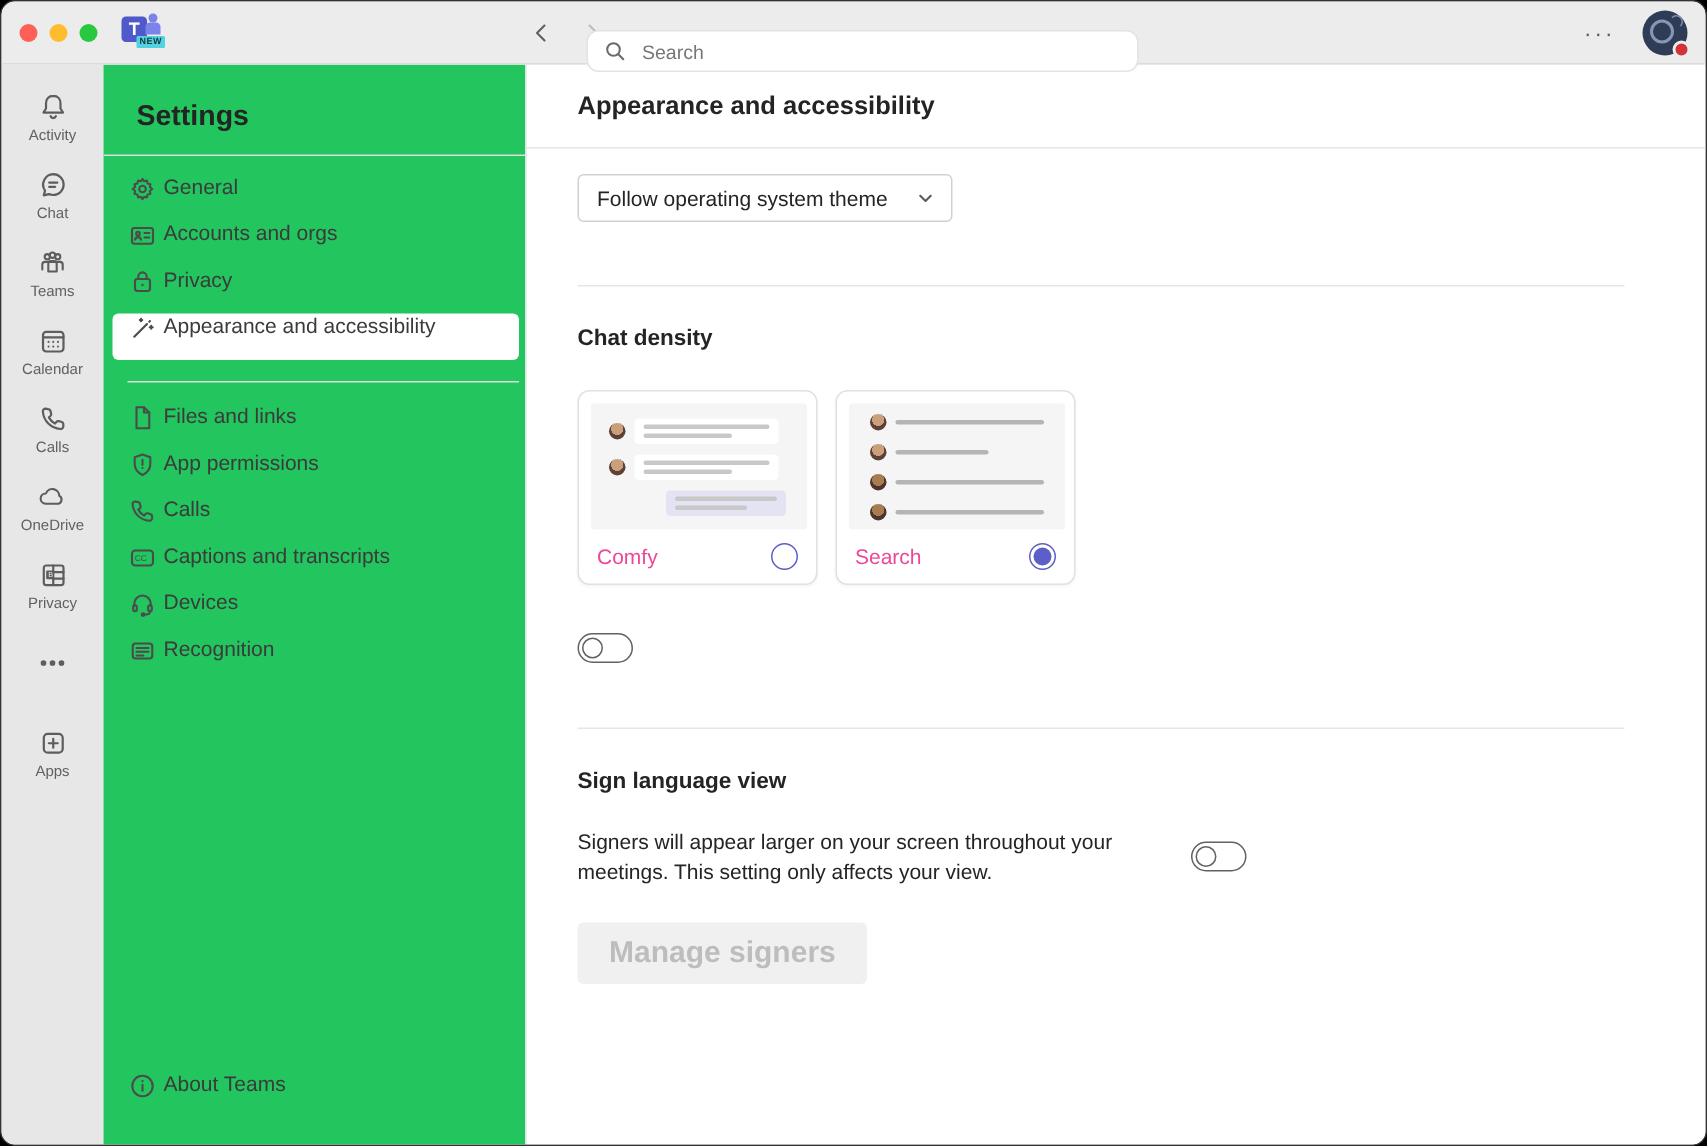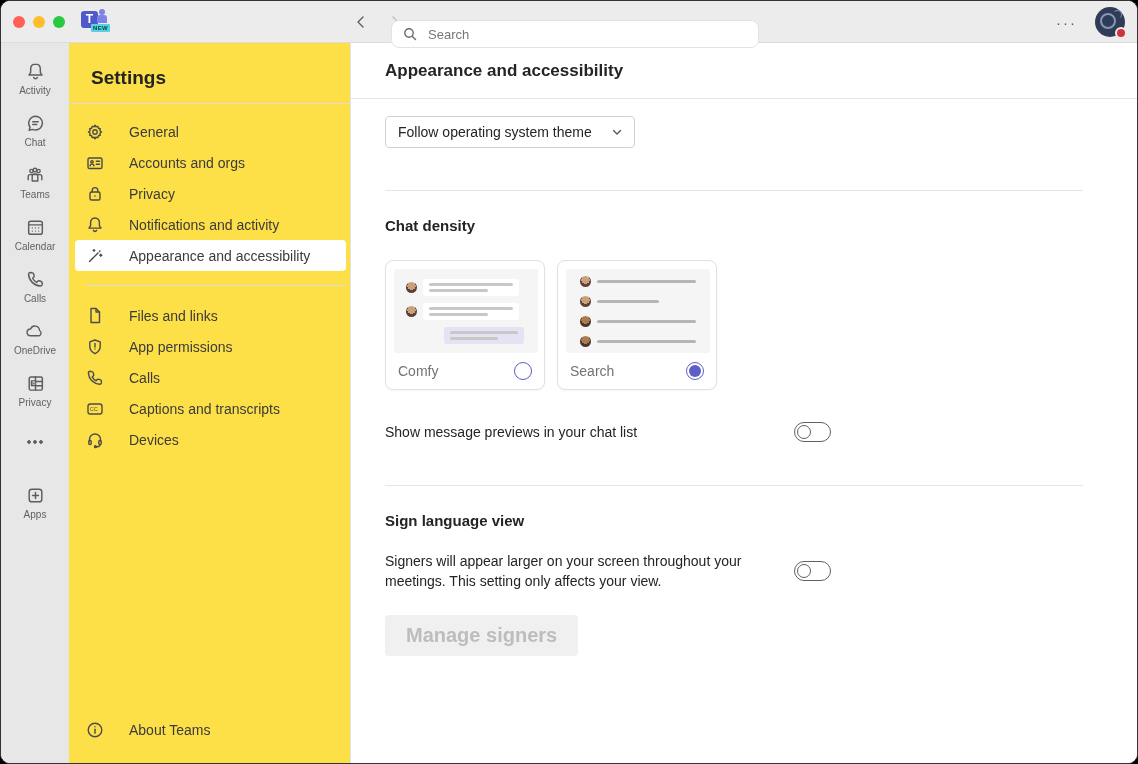--- a/index.html
+++ b/index.html
@@ -37,26 +37,26 @@
 
   
   .rail { width:68px; background:#e7e7e7; display:flex; flex-direction:column; align-items:center; padding-top:10px; flex:0 0 68px; }
   .rail-item { width:64px; display:flex; flex-direction:column; align-items:center; gap:3px; padding:8px 0 9px; cursor:pointer; color:#616161; }
   .rail-item svg { stroke:#5d5d5d; }
   .rail-label { font-size:10px; color:#616161; }
   .rail-more { padding:14px 0 18px; margin-top:8px; }
   .rail-apps { margin-top:14px; }
 
   
-  .sidebar { width:282px; background:#fde047; display:flex; flex-direction:column; flex:0 0 282px; border-right:1px solid #e3e3e3; }
+  .sidebar { width:282px; background:#22c55e; display:flex; flex-direction:column; flex:0 0 282px; border-right:1px solid #e3e3e3; }
   .sidebar-header { padding:24px 0 14px 22px; }
   .sidebar-title { font-size:19px; font-weight:700; color:#242424; }
   .sb-divider { height:1px; background:#dcdcdc; margin:0; }
   .sb-group { padding:12px 4px 12px 6px; }
-  .sb-item { display:flex; align-items:center; gap:24px; height:31px; padding:0 0 0 10px; border-radius:4px; cursor:pointer; color:#424242; }
+  .sb-item { display:flex; align-items:flex-start; gap:4px; height:31px; padding:0 0 0 10px; border-radius:4px; cursor:pointer; color:#424242; }
   .sb-item svg { stroke:#4b4b4b; flex:0 0 20px; }
   .sb-item-label { font-size:14px; color:#3b3b3b; }
   .sb-item.selected { background:#fff; }
   .sb-group-divider { height:1px; background:#dcdcdc; margin:2px 4px 2px 16px; }
   .sb-bottom { margin-top:auto; padding:0 4px 18px 6px; }
 
   
   .main { flex:1; background:#fff; display:flex; flex-direction:column; min-width:0; }
   .main-header { height:56px; display:flex; align-items:center; padding-left:34px; border-bottom:1px solid #e6e6e6; flex:0 0 56px; }
   .main-title { font-size:17px; font-weight:700; color:#242424; }
@@ -78,21 +78,21 @@
   .preview { width:144px; height:84px; background:#f5f5f5; border-radius:2px; padding:10px 12px; display:flex; flex-direction:column; justify-content:center; gap:7px; }
   .p-row { display:flex; align-items:center; gap:6px; }
   .p-avatar { width:11px; height:11px; border-radius:50%; background:radial-gradient(circle at 50% 35%, #caa07a 0 45%, #5d4037 46% 100%); flex:0 0 11px; }
   .p-avatar.dark { background:radial-gradient(circle at 50% 35%, #a97c50 0 45%, #4e342e 46% 100%); }
   .bubble { background:#fff; border-radius:3px; padding:4px 6px; display:flex; flex-direction:column; gap:3px; width:96px; }
   .bubble .ln { height:3px; border-radius:2px; background:#c8c8c8; }
   .bubble .ln.short { width:70%; }
   .bubble.self { background:#e3e3f3; align-self:flex-end; width:80px; margin-right:2px; }
   .p-line { height:3px; border-radius:2px; background:#b5b5b5; }
   .card-footer { height:36px; display:flex; align-items:center; justify-content:space-between; padding:0 4px; }
-  .card-label { font-size:14px; color:#737373; }
+  .card-label { font-size:14px; color:#ec4899; }
   .radio { width:18px; height:18px; border:1.6px solid #5b5fc7; border-radius:50%; background:#fff; position:relative; }
   .radio.checked::after { content:""; position:absolute; inset:2px; border-radius:50%; background:#5b5fc7; }
 
   .desc-row { width:446px; display:flex; align-items:center; justify-content:space-between; }
   .desc-text { font-size:14px; color:#242424; line-height:20px; width:376px; }
 
   .btn-disabled { margin-top:24px; display:inline-block; background:#f0f0f0; color:#bdbdbd; border:none; border-radius:4px; font-size:20px; font-weight:700; padding:9px 21px; font-family:inherit; }
 
   svg.ic { fill:none; stroke-width:1.4; stroke-linecap:round; stroke-linejoin:round; }
 </style>
@@ -250,27 +250,20 @@
           <span class="sb-item-label">Accounts and orgs</span>
         </div>
         <div class="sb-item">
           <svg class="ic" width="20" height="20" viewBox="0 0 20 20">
               <rect x="5" y="8" width="10" height="8" rx="1.6"></rect>
               <path d="M7.2 8V6.4a2.8 2.8 0 0 1 5.6 0V8"></path>
               <circle cx="10" cy="12" r="0.8" fill="#4b4b4b" stroke="none"></circle>
             </svg>
           <span class="sb-item-label">Privacy</span>
         </div>
-        <div class="sb-item">
-          <svg class="ic" width="20" height="20" viewBox="0 0 20 20">
-              <path d="M10 3c-2.8 0-4.4 1.9-4.4 4.6v3L4 13.1h12l-1.6-2.5v-3C14.4 4.9 12.8 3 10 3z"></path>
-              <path d="M8.4 15.3a1.7 1.7 0 0 0 3.2 0"></path>
-            </svg>
-          <span class="sb-item-label">Notifications and activity</span>
-        </div>
         <div class="sb-item selected">
           <svg class="ic" width="20" height="20" viewBox="0 0 20 20">
               <line x1="4.5" y1="15.5" x2="13" y2="7"></line>
               <line x1="14.5" y1="5.5" x2="15" y2="5"></line>
               <line x1="15.8" y1="8.2" x2="15.8" y2="10.2"></line>
               <line x1="14.8" y1="9.2" x2="16.8" y2="9.2"></line>
               <line x1="9" y1="3.6" x2="9" y2="5.2"></line>
               <line x1="8.2" y1="4.4" x2="9.8" y2="4.4"></line>
             </svg>
           <span class="sb-item-label">Appearance and accessibility</span>
@@ -310,20 +303,29 @@
         </div>
         <div class="sb-item">
           <svg class="ic" width="20" height="20" viewBox="0 0 20 20">
               <path d="M4.5 11V9.5a5.5 5.5 0 0 1 11 0V11"></path>
               <rect x="3.8" y="10.5" width="2.4" height="4" rx="1.1"></rect>
               <rect x="13.8" y="10.5" width="2.4" height="4" rx="1.1"></rect>
               <path d="M15 14.5c0 1.4-1.2 2.2-2.8 2.2h-1.2"></path>
               <circle cx="10.4" cy="16.7" r="0.9"></circle>
             </svg>
           <span class="sb-item-label">Devices</span>
+        </div>
+        <div class="sb-item">
+          <svg class="ic" width="20" height="20" viewBox="0 0 20 20">
+              <rect x="3.5" y="5" width="13" height="10" rx="1.8"></rect>
+              <line x1="6" y1="8" x2="14" y2="8"></line>
+              <line x1="6" y1="10.5" x2="14" y2="10.5"></line>
+              <line x1="6" y1="13" x2="10.5" y2="13"></line>
+            </svg>
+          <span class="sb-item-label">Recognition</span>
         </div>
       </div>
 
       <div class="sb-bottom">
         <div class="sb-item">
           <svg class="ic" width="20" height="20" viewBox="0 0 20 20">
               <circle cx="10" cy="10" r="6.8"></circle>
               <line x1="10" y1="9.2" x2="10" y2="13.2"></line>
               <circle cx="10" cy="6.8" r="0.75" fill="#4b4b4b" stroke="none"></circle>
             </svg>
@@ -396,21 +398,20 @@
                   <span class="p-line" style="width:118px;"></span>
                 </div>
             </div>
             <div class="card-footer">
               <span class="card-label">Search</span>
               <span class="radio checked"></span>
             </div>
           </div>
         </div>
         <div class="toggle-row" style="margin-top:32px;">
-          <span class="toggle-label">Show message previews in your chat list</span>
           <span class="toggle">
               <span class="knob"></span>
             </span>
         </div>
         <div class="divider" style="margin-top:43px;"></div>
 
         
         <h2 class="section-heading" style="margin-top:26px;">Sign language view</h2>
         <div class="desc-row" style="margin-top:22px;">
           <span class="desc-text">Signers will appear larger on your screen throughout your meetings. This setting only affects your view.</span>

